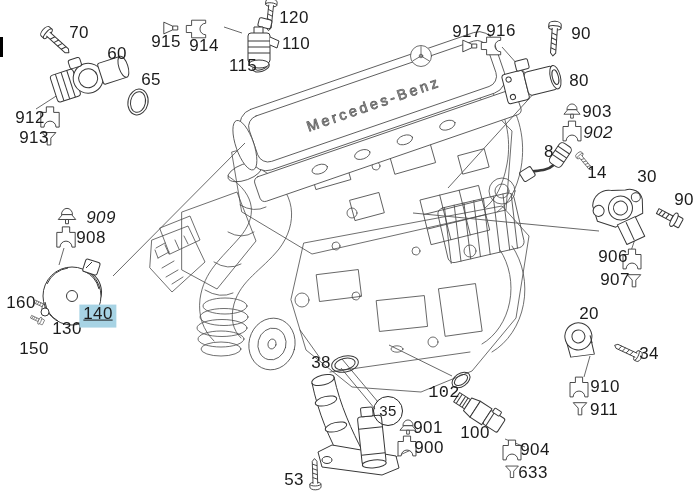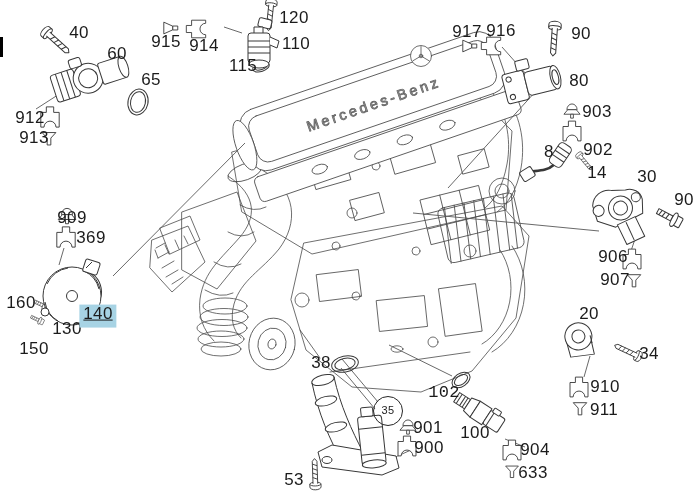--- a/index.html
+++ b/index.html
@@ -12,21 +12,21 @@
   .icons .oring{fill:none;}
   .icons .wire{fill:none;stroke-width:2.6;}
   .leaders line{stroke:#585858;stroke-width:.9;}
   .brand-text{font-size:14.5px;letter-spacing:3px;fill:#8a8a8a;opacity:.85;
               font-family:"Liberation Sans",sans-serif;}
   #callout-layer{position:absolute;left:0;top:0;width:100%;height:100%;}
   .callout{position:absolute;transform:translate(-50%,-50%);font-size:17px;color:#1b1b1b;
            letter-spacing:.3px;white-space:nowrap;cursor:pointer;line-height:1.05;}
   .callout.highlighted{padding:0 4px 5px 4px;text-decoration:underline;}
   .callout.circled{border:1.4px solid #262626;border-radius:50%;width:28px;height:28px;
-           display:flex;align-items:center;justify-content:center;font-size:11px;padding:0;}
+           display:flex;align-items:center;justify-content:center;font-size:15px;padding:0;}
   .artifact{position:absolute;background:#000;}
 </style>
 </head>
 <body>
 
 <div class="stage">
 
 <svg width="696" height="504" viewBox="0 0 696 504">
   <defs>
     <g id="icoScrew">
@@ -383,48 +383,48 @@
         <rect x="-8" y="-35" width="12" height="9" rx="1.5"></rect>
         <ellipse cx="0" cy="22" rx="12" ry="4"></ellipse>
       </g>
     </g>
   </g>
 </svg>
 
 <div class="artifact" style="left:0;top:37px;width:3px;height:20px;"></div>
 
 <div id="callout-layer">
-      <span class="callout " title="screw" style="left: 79px; top: 33px;">40</span>
+      <span class="callout " title="screw" style="left: 79px; top: 33px;">70</span>
       <span class="callout " title="solenoid-valve" style="left: 117px; top: 54px;">60</span>
       <span class="callout " title="o-ring" style="left: 151px; top: 80px;">65</span>
       <span class="callout " title="connector-plug" style="left: 30px; top: 118px;">912</span>
       <span class="callout " title="clip" style="left: 34px; top: 138px;">913</span>
       <span class="callout " title="cone-plug" style="left: 166px; top: 42px;">915</span>
       <span class="callout " title="connector-plug" style="left: 204px; top: 46px;">914</span>
       <span class="callout " title="screw" style="left: 294px; top: 18px;">120</span>
       <span class="callout " title="purge-valve" style="left: 296px; top: 44px;">110</span>
       <span class="callout " title="seal-ring" style="left: 243px; top: 66px; text-align: center;">115</span>
       <span class="callout " title="cone-plug" style="left: 467px; top: 32px;">917</span>
       <span class="callout " title="connector-plug" style="left: 501px; top: 31px;">916</span>
       <span class="callout " title="screw" style="left: 581px; top: 34px;">90</span>
       <span class="callout " title="camshaft-solenoid" style="left: 579px; top: 81px;">80</span>
       <span class="callout " title="cap" style="left: 597px; top: 112px;">903</span>
-      <span class="callout " title="connector-plug" style="left: 598px; top: 150px;">902</span>
+      <span class="callout " title="connector-plug" style="left: 598px; top: 133px; font-style: italic;">902</span>
       <span class="callout " title="sensor-with-cable" style="left: 549px; top: 152px;">8</span>
       <span class="callout " title="screw" style="left: 597px; top: 173px;">14</span>
       <span class="callout " title="cam-actuator" style="left: 647px; top: 177px;">30</span>
       <span class="callout " title="screw" style="left: 684px; top: 200px;">90</span>
       <span class="callout " title="connector-plug" style="left: 613px; top: 257px;">906</span>
       <span class="callout " title="clip" style="left: 615px; top: 280px;">907</span>
       <span class="callout " title="knock-sensor" style="left: 589px; top: 314px;">20</span>
       <span class="callout " title="screw" style="left: 649px; top: 354px;">34</span>
       <span class="callout " title="connector-plug" style="left: 605px; top: 387px;">910</span>
       <span class="callout " title="clip" style="left: 604px; top: 410px;">911</span>
-      <span class="callout " title="cap" style="left: 72px; top: 218px;">909</span>
-      <span class="callout " title="connector-plug" style="left: 91px; top: 238px;">369</span>
+      <span class="callout " title="cap" style="left: 101px; top: 218px; font-style: italic;">909</span>
+      <span class="callout " title="connector-plug" style="left: 91px; top: 238px;">908</span>
       <span class="callout " title="screw" style="left: 21px; top: 303px;">160</span>
       <span class="callout " title="screw" style="left: 34px; top: 349px; text-align: center;">150</span>
       <span class="callout " title="vacuum-pump" style="left: 67px; top: 329px;">130</span>
       <span class="callout highlighted" title="seal-ring" style="left: 98px; top: 316px; background: rgb(167, 211, 228);">140</span>
       <span class="callout " title="o-ring" style="left: 321px; top: 363px; text-align: right;">38</span>
       <span class="callout circled" title="oil-dipstick-tube" style="left: 388px; top: 411px;">35</span>
       <span class="callout " title="o-ring" style="left: 444px; top: 393px; font-family: Liberation Mono, monospace;">102</span>
       <span class="callout " title="cap" style="left: 428px; top: 428px;">901</span>
       <span class="callout " title="connector-plug" style="left: 429px; top: 448px;">900</span>
       <span class="callout " title="oil-sensor" style="left: 475px; top: 433px;">100</span>

